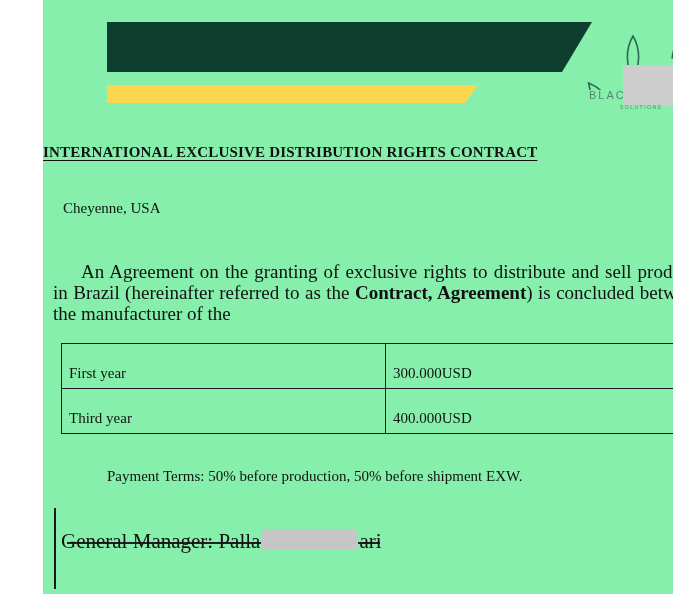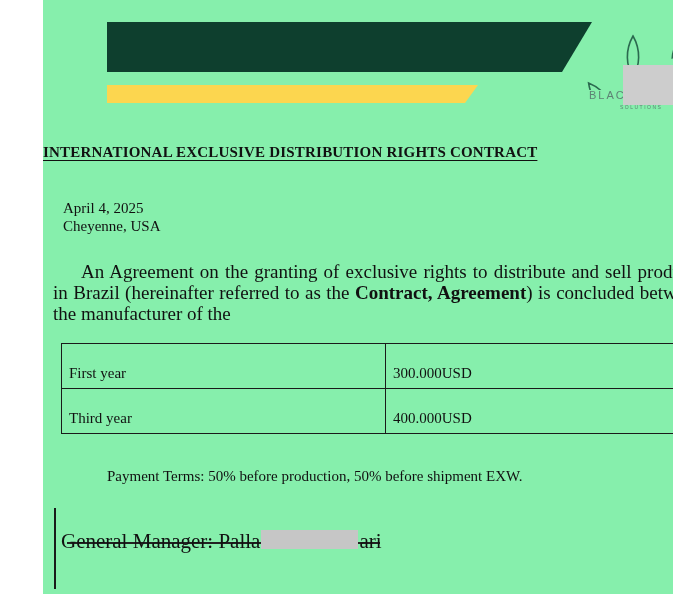--- a/index.html
+++ b/index.html
@@ -91,21 +91,20 @@
   </svg>
   <div class="logo-brand" style="color: rgb(93, 130, 116);">BLAC</div>
   <div class="logo-redaction" style="background: rgb(205, 205, 205);"></div>
   <div class="logo-sub" style="color: rgb(93, 130, 116);">SOLUTIONS</div>
 
   <div class="doc-title">
     <span>INTERNATIONAL EXCLUSIVE DISTRIBUTION RIGHTS CONTRACT</span>
   </div>
 
   <div class="date-block">
-    <div>April 4, 2025</div>
     <div>Cheyenne, USA</div>
   </div>
 
   <div class="intro">
     <span>An Agreement on the granting of exclusive rights to distribute and sell products in Brazil (hereinafter referred to as the </span><b>Contract, Agreement</b><span>) is concluded between the manufacturer of the</span>
   </div>
 
   <table class="price-table">
     <tbody>
       <tr>

